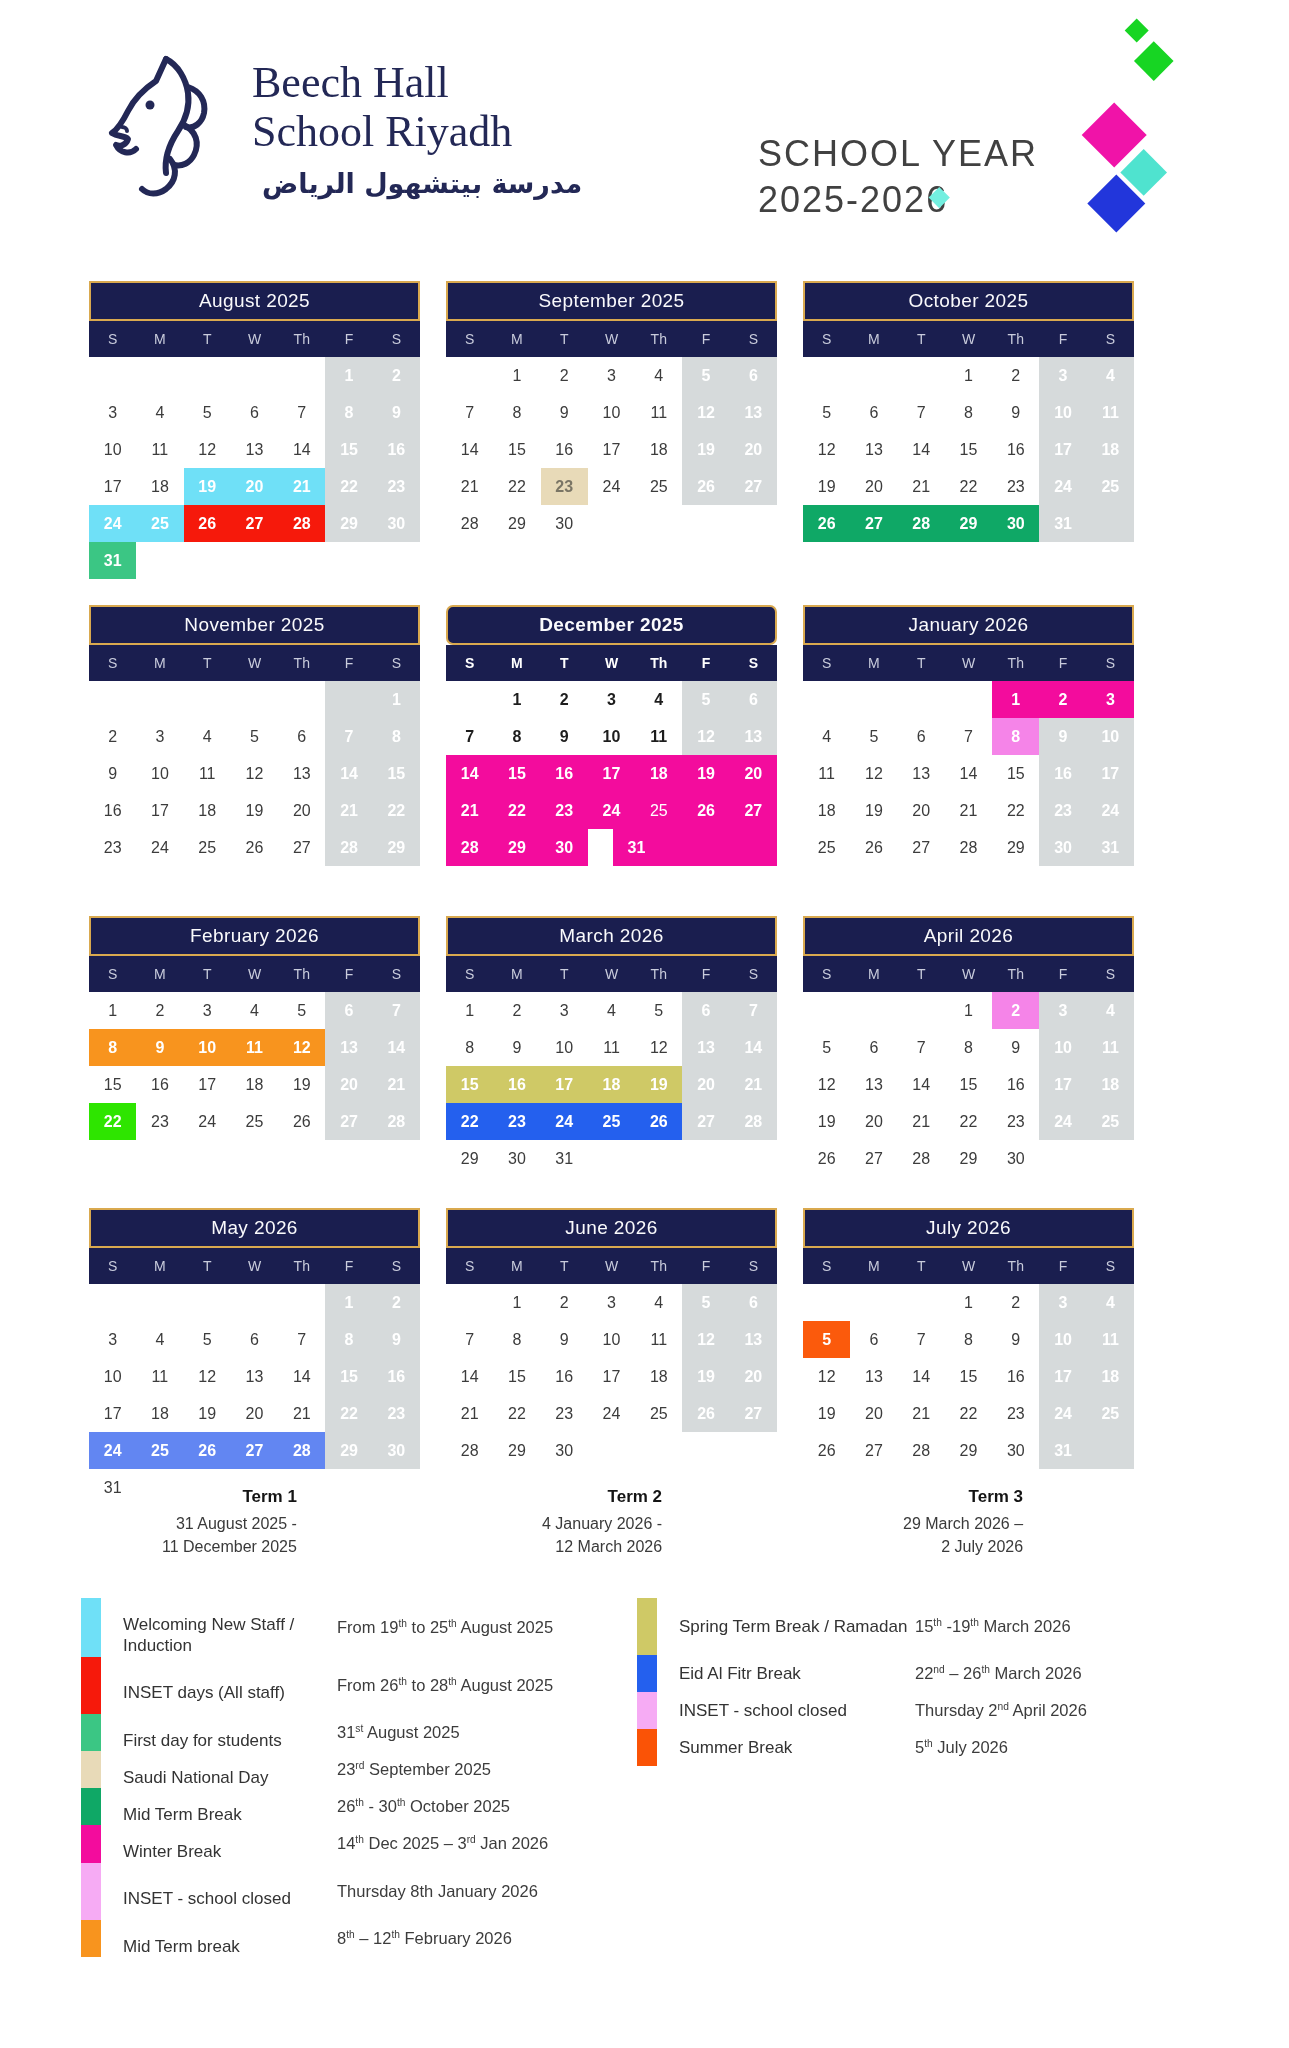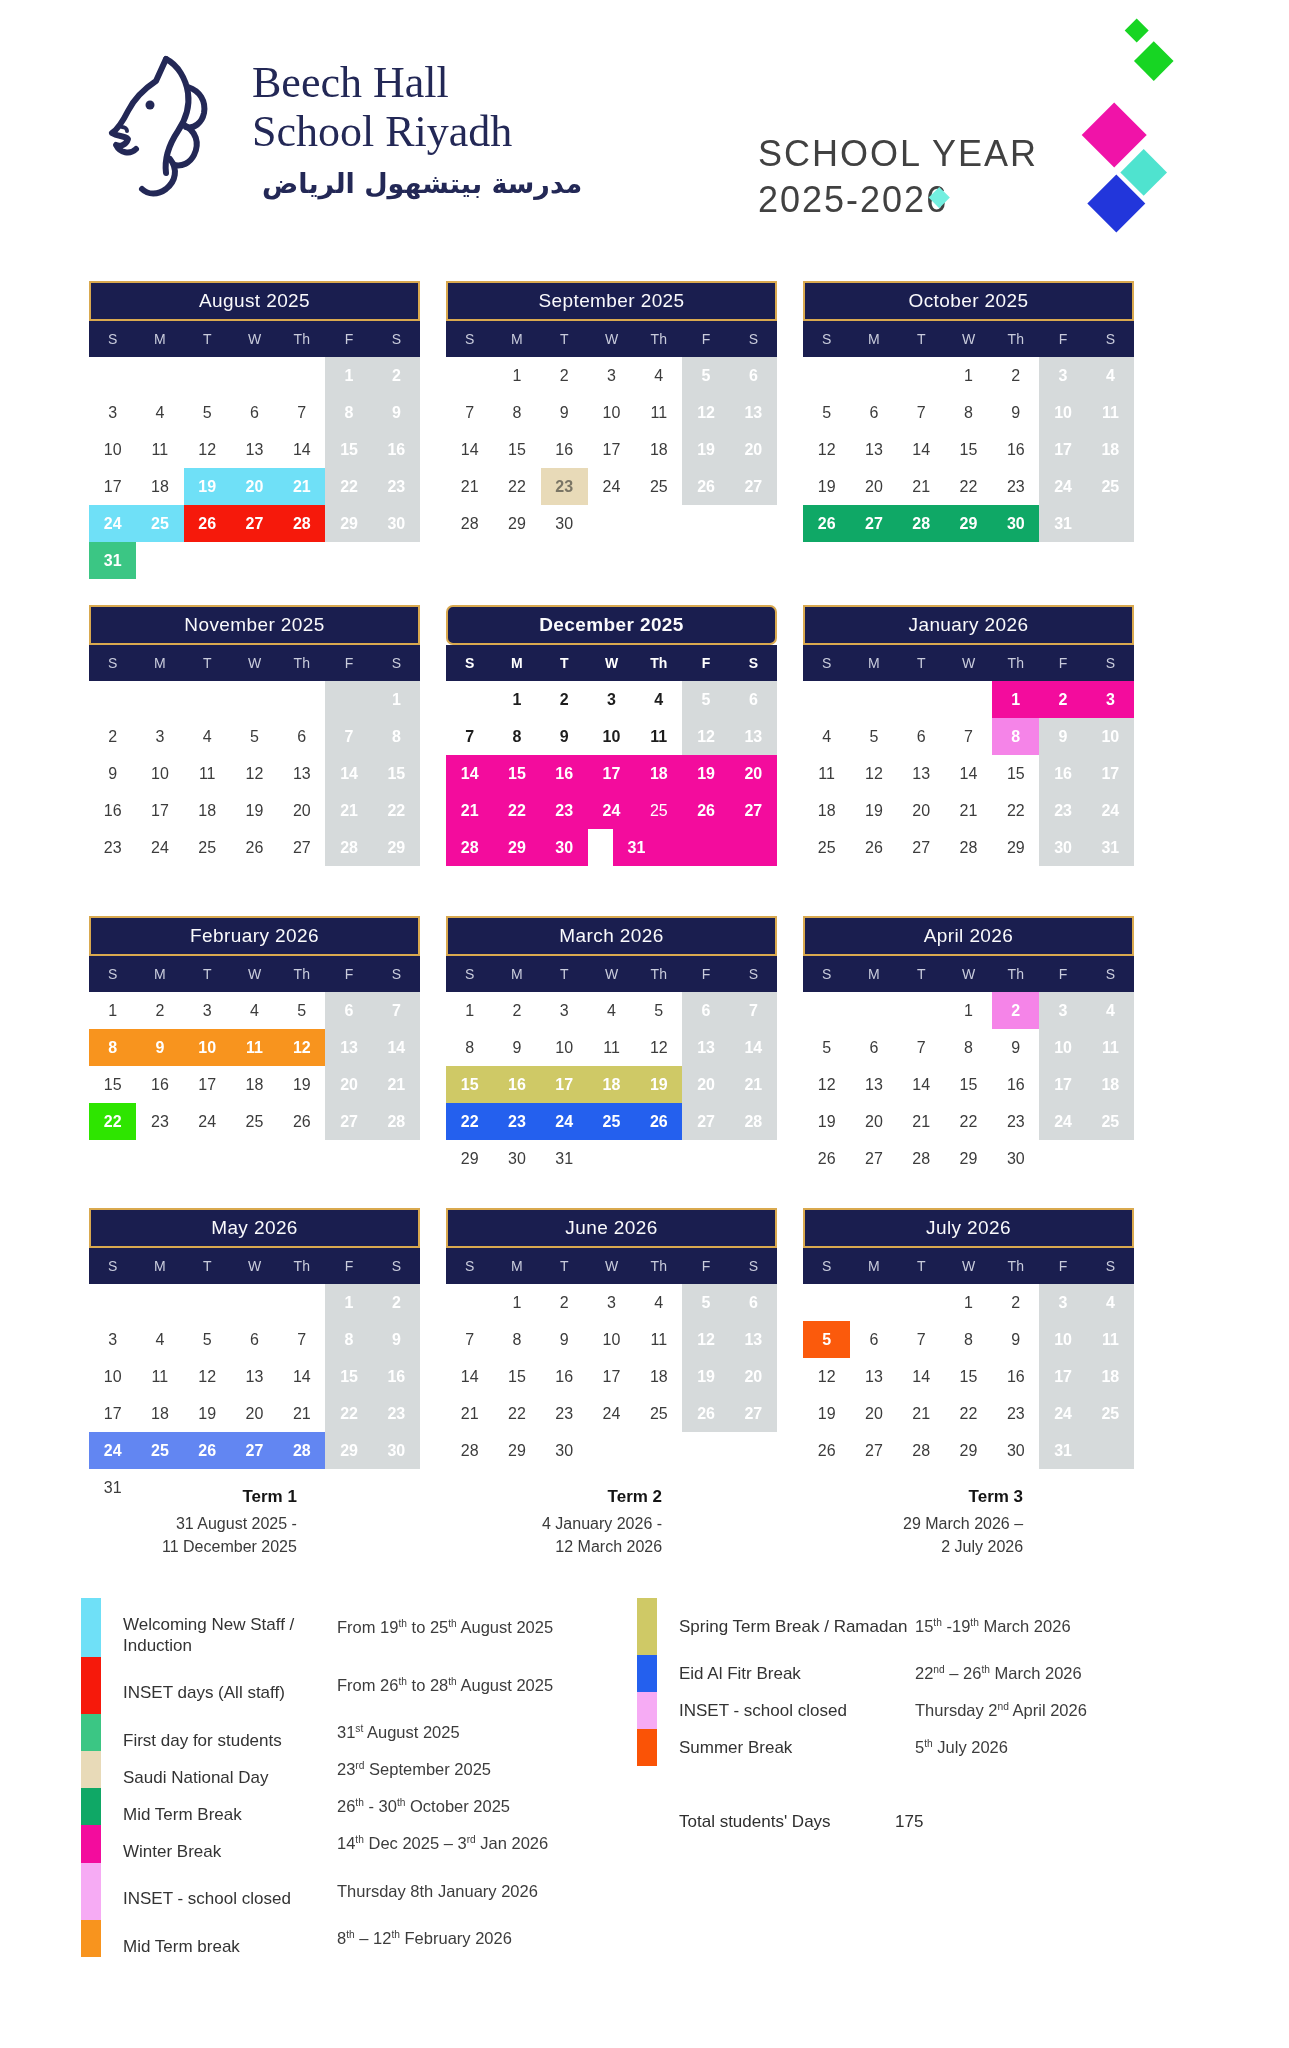--- a/index.html
+++ b/index.html
@@ -772,20 +772,16 @@
         <div class="lrow">
           <div class="lswatch" style="background: rgb(246, 171, 244);"></div>
           <div class="llabel">INSET - school closed</div>
           <div class="ldate">Thursday 2<sup>nd</sup> April 2026</div>
         </div>
         <div class="lrow">
           <div class="lswatch" style="background: rgb(250, 83, 6);"></div>
           <div class="llabel">Summer Break</div>
           <div class="ldate">5<sup>th</sup> July 2026</div>
         </div>
-        <div class="total-row">
-          <div class="total-label">Total students' Days</div>
-          <div class="total-value">175</div>
-        </div>
       </div>
   </section>
 
 </div>
 
 </body></html>

